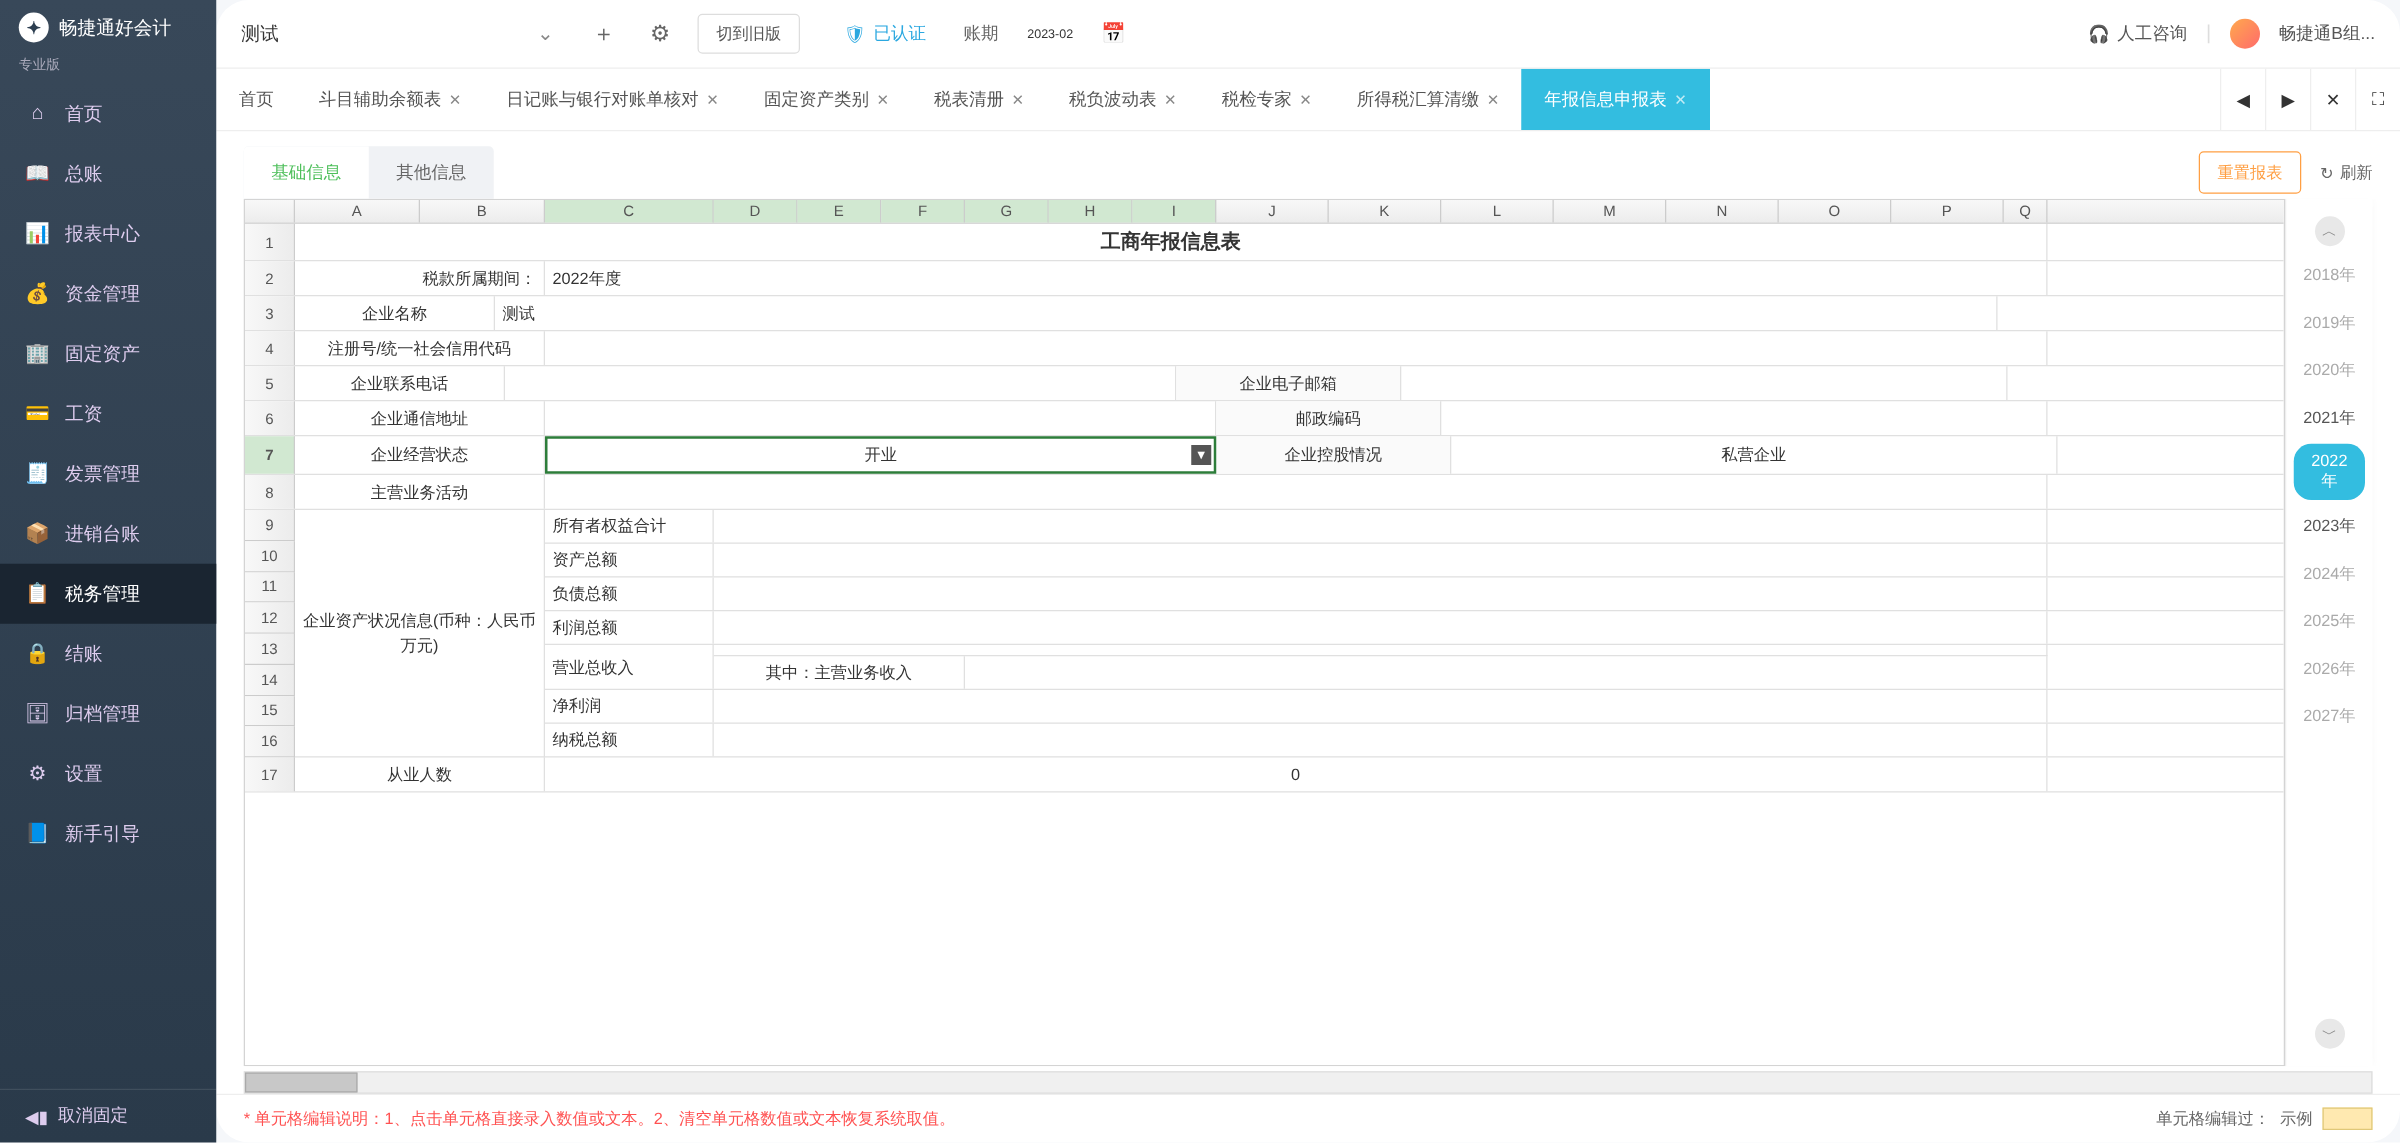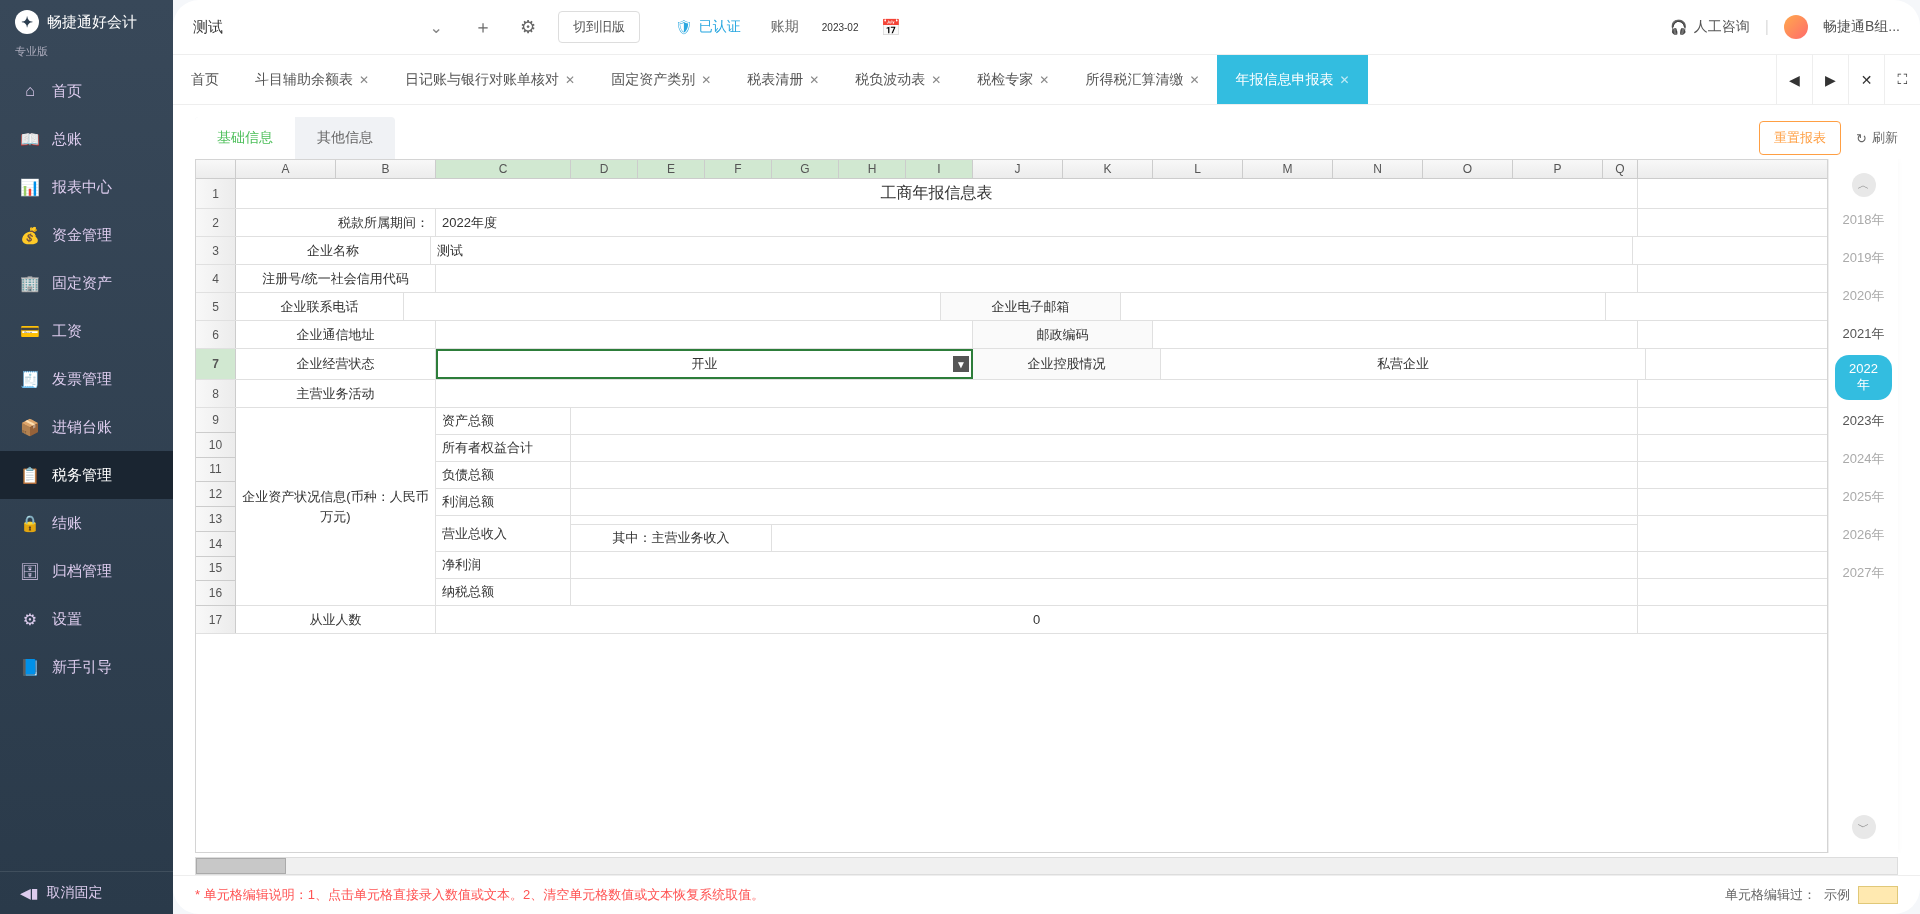--- a/index.html
+++ b/index.html
@@ -45,21 +45,21 @@
 .sheet{flex:1;border:1px solid #d4d4d4;overflow:auto;position:relative;background:#fff;}
 .col-headers{display:flex;background:linear-gradient(#f8f8f8,#ececec);border-bottom:1px solid #ccc;position:sticky;top:0;z-index:2;}
 .corner{width:40px;border-right:1px solid #ccc;}
 .col-h{text-align:center;font-size:12px;color:#555;padding:2px 0;border-right:1px solid #ccc;}
 .col-h.sel{background:#d1e8d1;}
 .row{display:flex;border-bottom:1px solid #e0e0e0;min-height:28px;}
 .row-h{width:40px;background:linear-gradient(90deg,#f8f8f8,#ececec);border-right:1px solid #ccc;text-align:center;font-size:12px;color:#555;display:flex;align-items:center;justify-content:center;flex-shrink:0;}
 .row-h.sel{background:#d1e8d1;font-weight:bold;}
 .cell{border-right:1px solid #e0e0e0;padding:4px 6px;font-size:13px;color:#333;display:flex;align-items:center;flex-shrink:0;}
 .cell.center{justify-content:center;}
-.cell.title{font-size:16px;font-weight:400;}
+.cell.title{font-size:16px;font-weight:700;}
 .active-cell{border:2px solid #2d7d3a !important;position:relative;}
 .dd-arrow{position:absolute;right:2px;top:50%;transform:translateY(-50%);width:16px;height:16px;background:#555;color:#fff;font-size:10px;display:flex;align-items:center;justify-content:center;}
 .year-panel{width:70px;background:#fff;border-left:1px solid #eee;display:flex;flex-direction:column;align-items:center;padding:10px 0;box-shadow:-2px 0 8px rgba(0,0,0,0.05);flex-shrink:0;}
 .year-nav{width:24px;height:24px;border-radius:50%;background:#e8e8e8;display:flex;align-items:center;justify-content:center;color:#888;font-size:12px;cursor:pointer;margin:4px 0;}
 .year-item{padding:10px 0;font-size:13px;color:#aaa;cursor:pointer;width:100%;text-align:center;}
 .year-item.near{color:#555;}
 .year-item.active{background:#33bde0;color:#fff;border-radius:14px;margin:2px 6px;width:auto;padding:6px 10px;}
 .footer{padding:10px 22px;display:flex;align-items:center;font-size:13px;border-top:1px solid #eee;}
 .footer-note{color:#ff5252;}
 .footer-right{margin-left:auto;display:flex;align-items:center;gap:8px;color:#666;}
@@ -248,21 +248,21 @@
             <div class="row-h">1</div>
             <div class="cell center title" style="width:1402px">工商年报信息表</div>
           </div>
           <div class="row">
             <div class="row-h">2</div>
             <div class="cell" style="width:200px;justify-content:flex-end">税款所属期间：</div>
             <div class="cell" style="width:1202px">2022年度</div>
           </div>
           <div class="row">
             <div class="row-h">3</div>
-            <div class="cell center" style="width:195px">企业名称</div>
+            <div class="cell center" style="width:160px">企业名称</div>
             <div class="cell" style="width:1202px">测试</div>
           </div>
           <div class="row">
             <div class="row-h">4</div>
             <div class="cell center" style="width:200px">注册号/统一社会信用代码</div>
             <div class="cell" style="width:1202px"></div>
           </div>
           <div class="row">
             <div class="row-h">5</div>
             <div class="cell center" style="width:168px">企业联系电话</div>
@@ -296,25 +296,25 @@
               <div class="row-h" style="flex:1;border-bottom:1px solid #ccc">11</div>
               <div class="row-h" style="flex:1;border-bottom:1px solid #ccc">12</div>
               <div class="row-h" style="flex:1;border-bottom:1px solid #ccc">13</div>
               <div class="row-h" style="flex:1;border-bottom:1px solid #ccc">14</div>
               <div class="row-h" style="flex:1;border-bottom:1px solid #ccc">15</div>
               <div class="row-h" style="flex:1;border-bottom:1px solid #ccc">16</div>
             </div>
             <div class="cell center" style="width:200px;border-bottom:1px solid #e0e0e0;text-align:center;line-height:1.5">企业资产状况信息(币种：人民币万元)</div>
             <div style="flex:1;display:flex;flex-direction:column">
               <div style="display:flex;flex:1;border-bottom:1px solid #e0e0e0">
+                <div class="cell" style="width:135px">所有者权益合计</div>
+                <div class="cell" style="width:1067px"></div>
+              </div>
+              <div style="display:flex;flex:1;border-bottom:1px solid #e0e0e0">
                 <div class="cell" style="width:135px">资产总额</div>
-                <div class="cell" style="width:1067px"></div>
-              </div>
-              <div style="display:flex;flex:1;border-bottom:1px solid #e0e0e0">
-                <div class="cell" style="width:135px">所有者权益合计</div>
                 <div class="cell" style="width:1067px"></div>
               </div>
               <div style="display:flex;flex:1;border-bottom:1px solid #e0e0e0">
                 <div class="cell" style="width:135px">负债总额</div>
                 <div class="cell" style="width:1067px"></div>
               </div>
               <div style="display:flex;flex:1;border-bottom:1px solid #e0e0e0">
                 <div class="cell" style="width:135px">利润总额</div>
                 <div class="cell" style="width:1067px"></div>
               </div>

